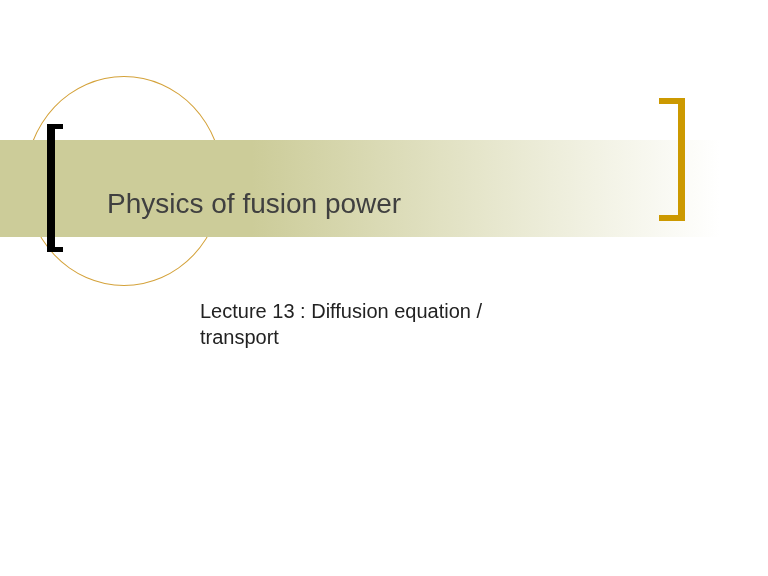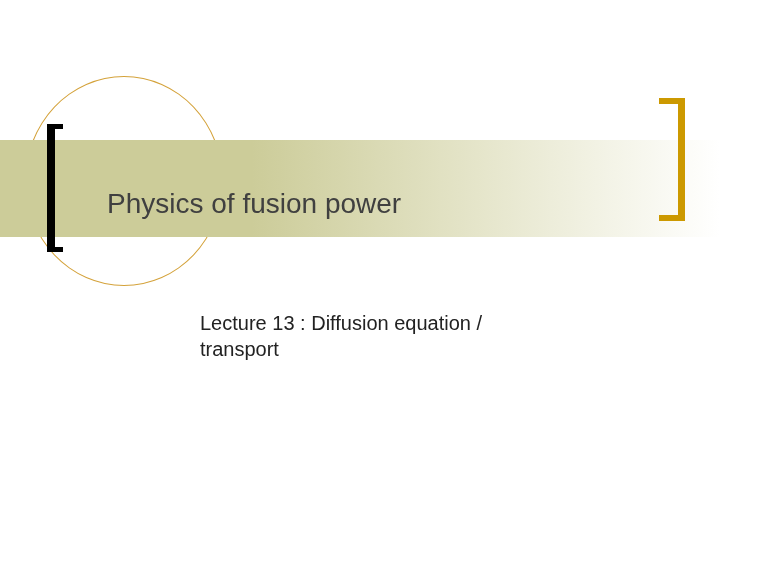--- a/index.html
+++ b/index.html
@@ -22,21 +22,21 @@
     }
     .rbracket {
       position: absolute; left: 659px; top: 98px; width: 26px; height: 123px;
       border-right: 7px solid #cc9900; border-top: 6px solid #cc9900; border-bottom: 6px solid #cc9900;
       box-sizing: border-box;
     }
     .title {
       position: absolute; left: 79px; top: 188px; font-size: 28px; color: #404040; white-space: nowrap; margin-left: 28px;
     }
     .subtitle {
-      position: absolute; left: 200px; top: 310px; width: 360px; font-size: 20px; line-height: 26px; color: #222;
+      position: absolute; left: 200px; top: 298px; width: 360px; font-size: 20px; line-height: 26px; color: #222;
     }
   </style>
 </head>
 <body>
 
 <div class="circle"></div>
 <div class="band"></div>
 <div class="lbracket"></div>
 <div class="rbracket"></div>
 <div class="title">Physics of fusion power</div>

